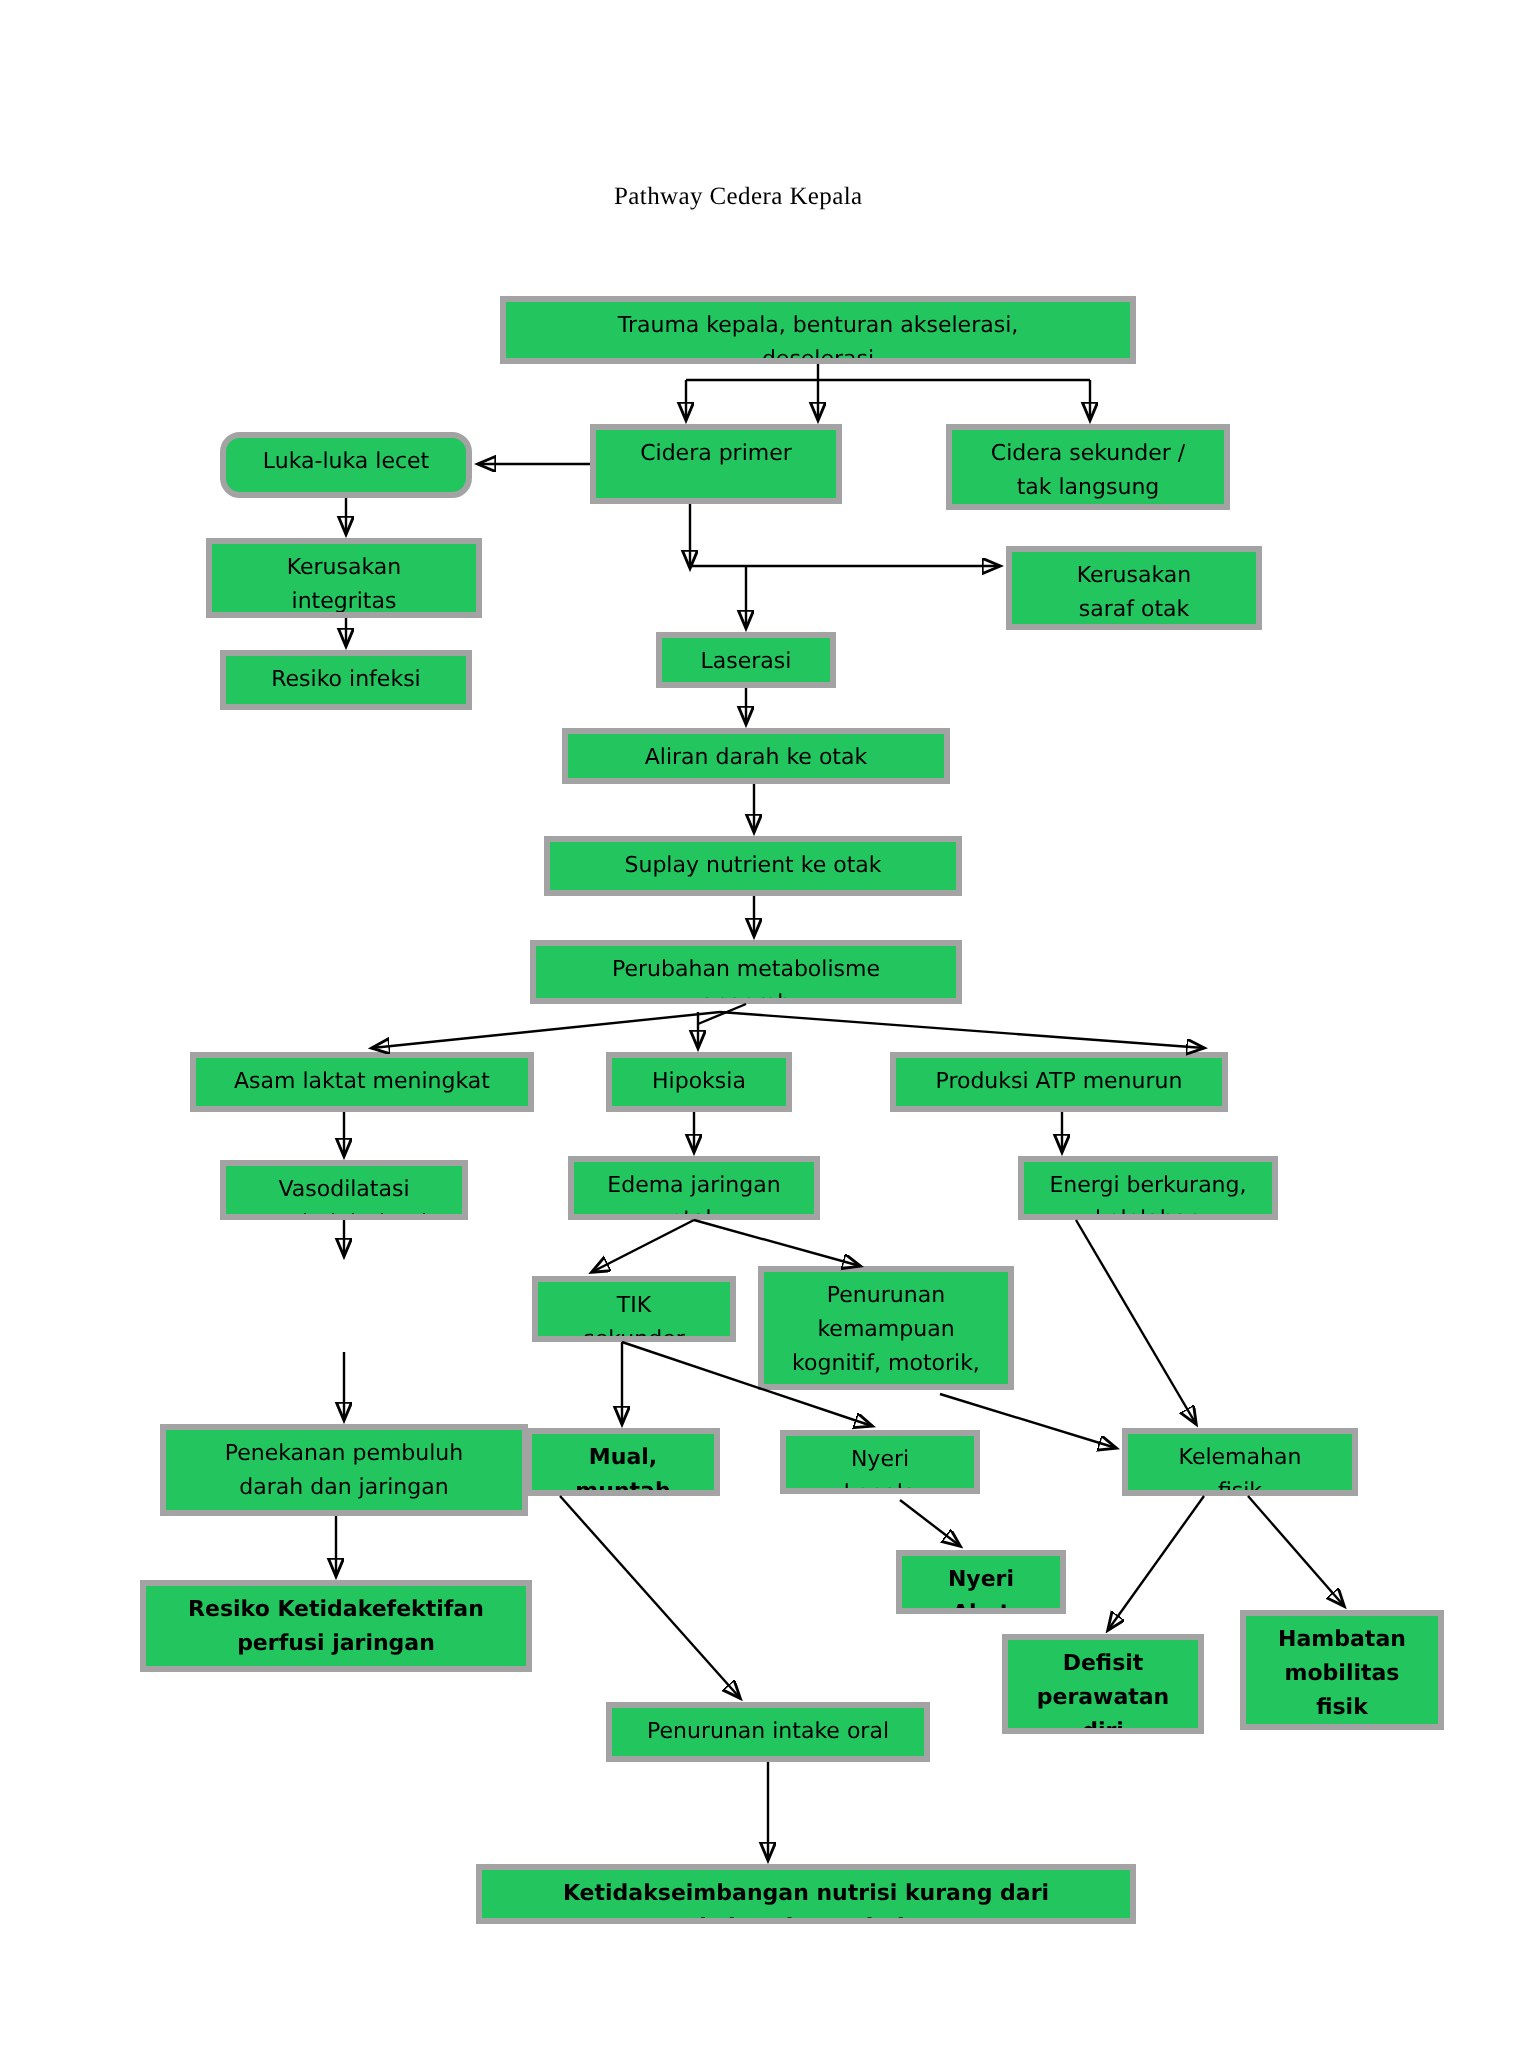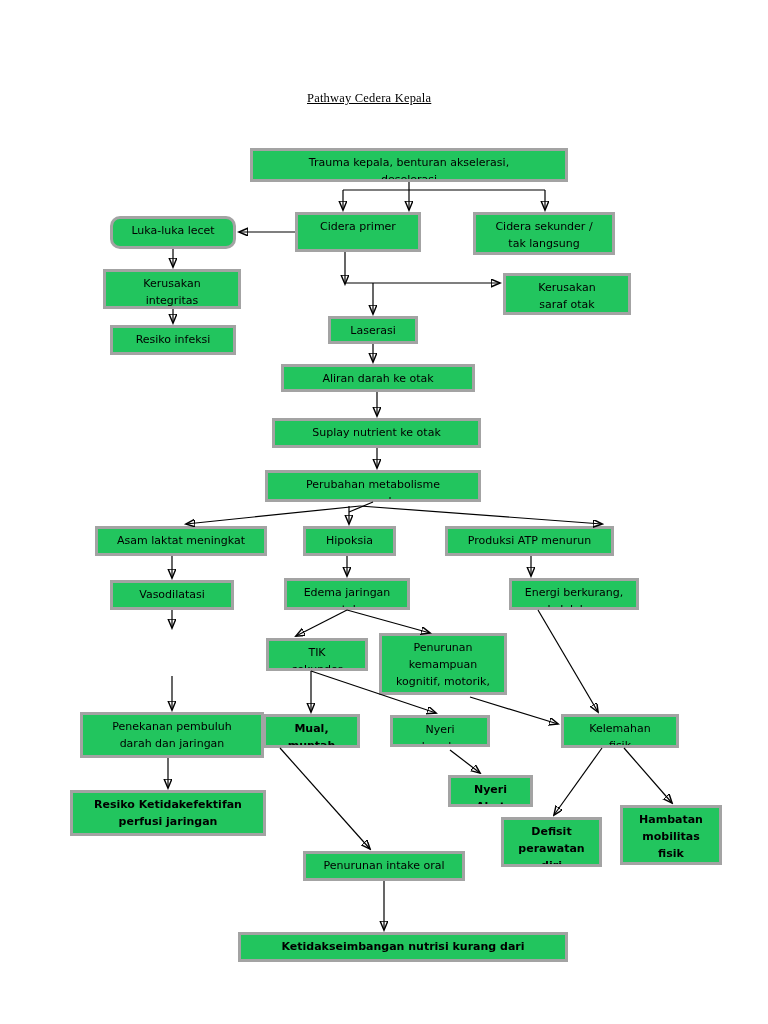--- a/index.html
+++ b/index.html
@@ -23,21 +23,20 @@
     width: 768px;
     height: 1024px;
   }
   .page-title {
     position: absolute;
     font-family: "Liberation Serif", "DejaVu Serif", serif;
     font-size: 12.5px;
     color: #000;
     white-space: nowrap;
     letter-spacing: 0.2px;
-    text-decoration: underline;
   }
   .node {
     position: absolute;
     border: 3px solid #a3a3a3;
     box-sizing: border-box;
     background: #22c55e;
     overflow: hidden;
     display: block;
   }
   .node .txt {

